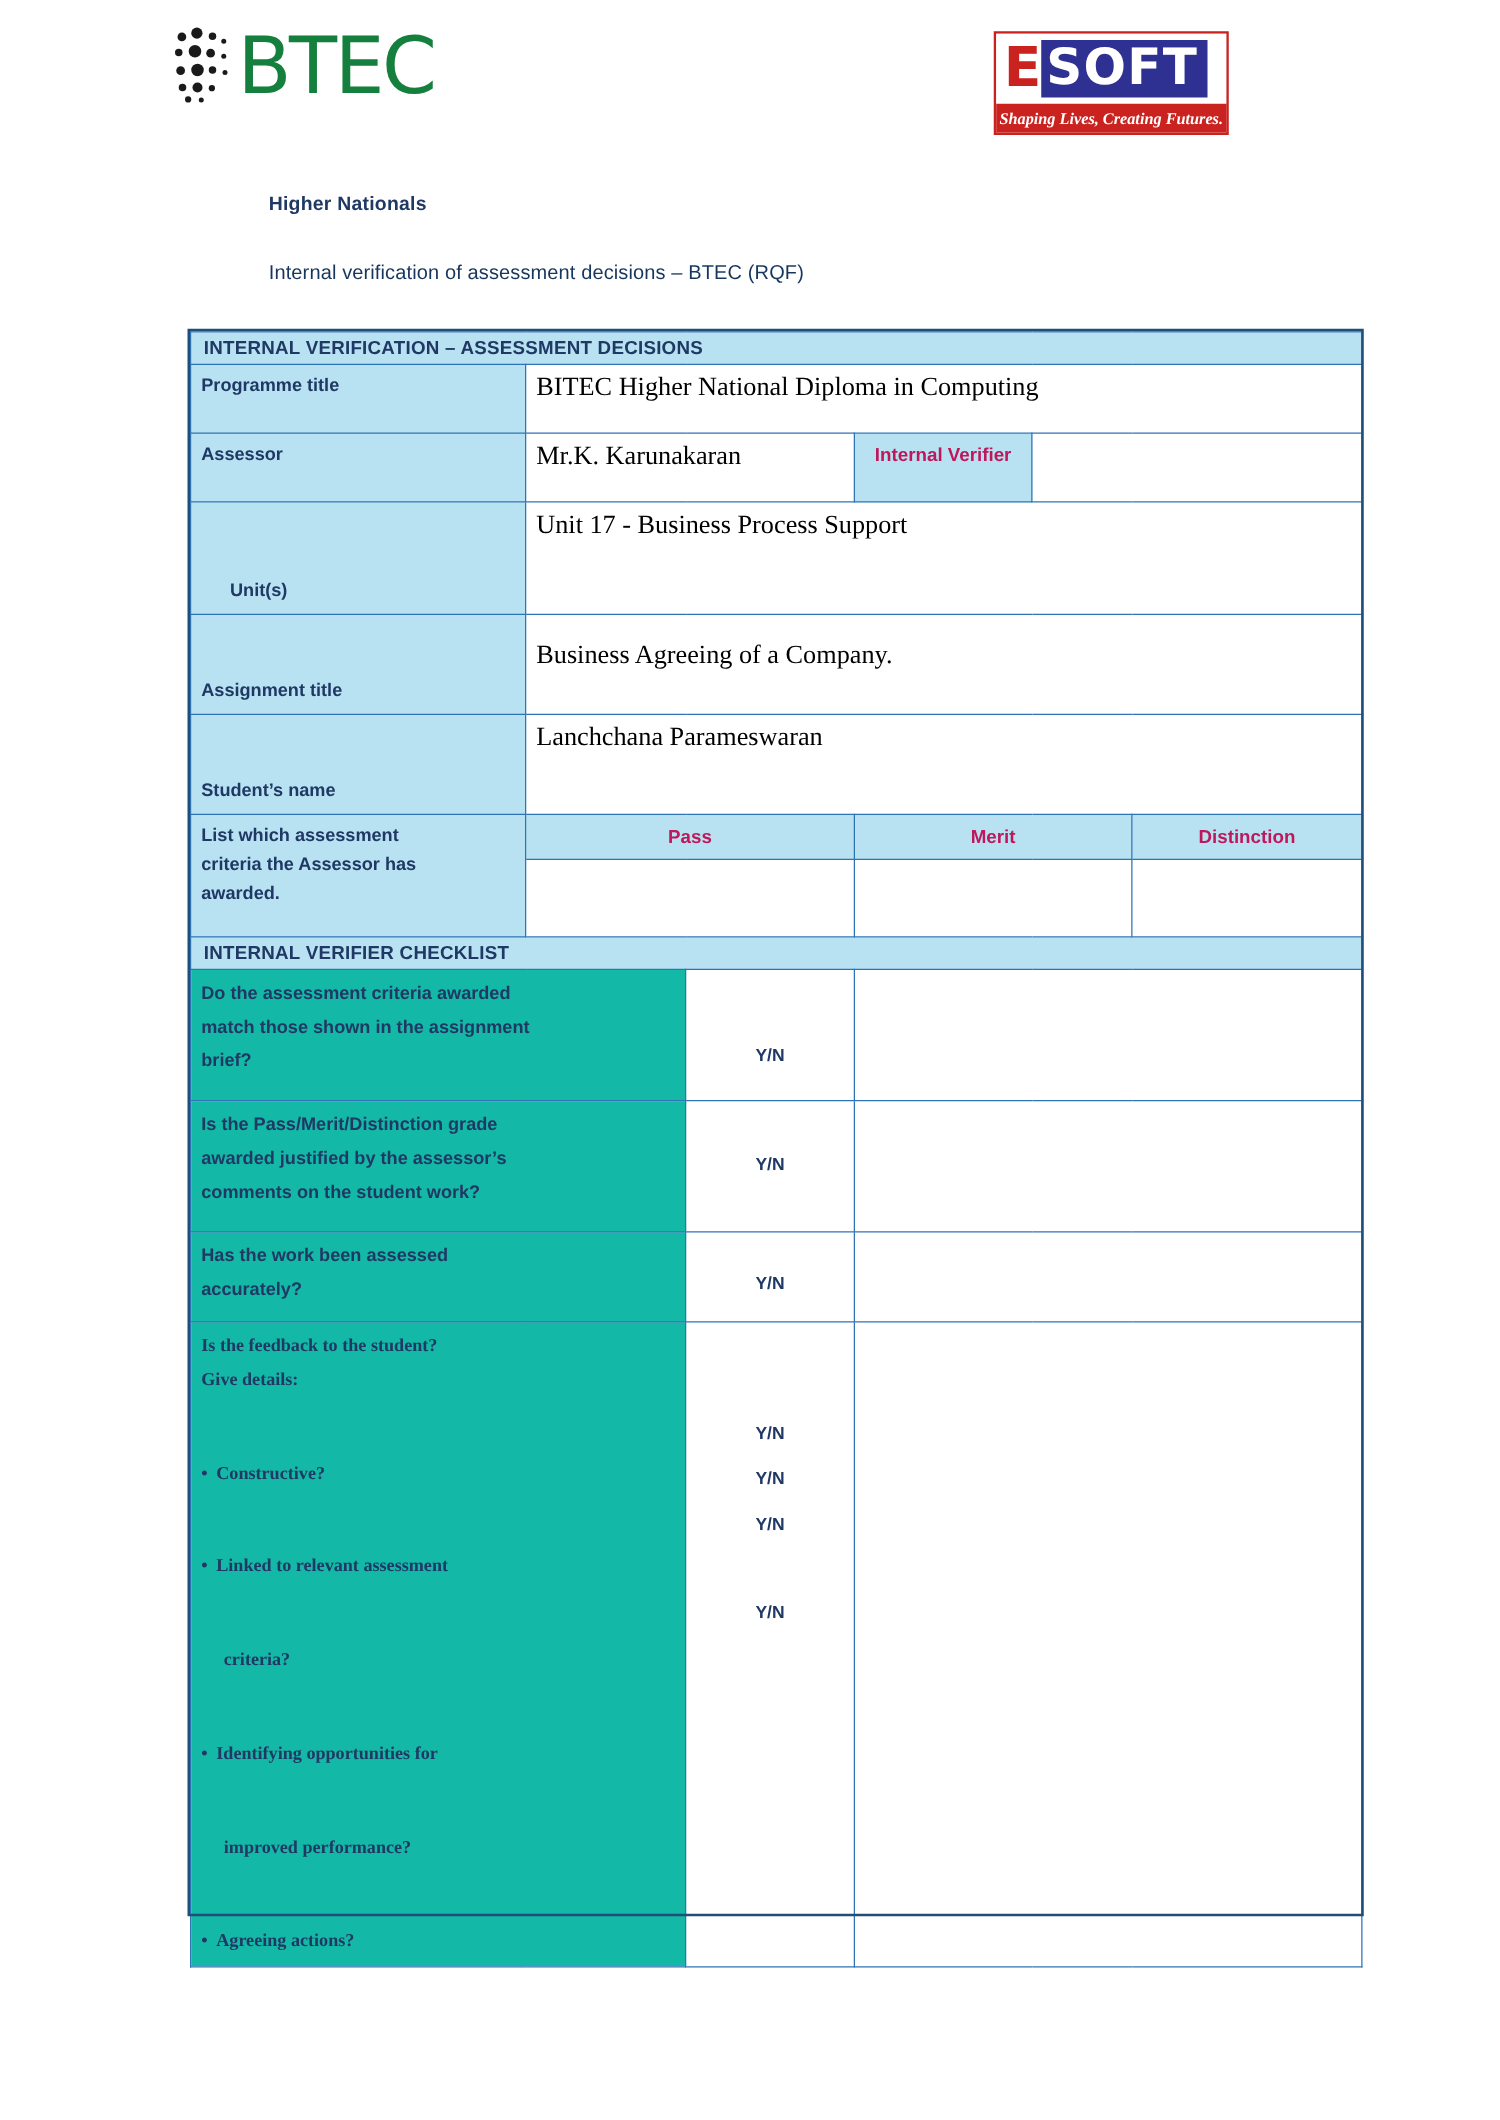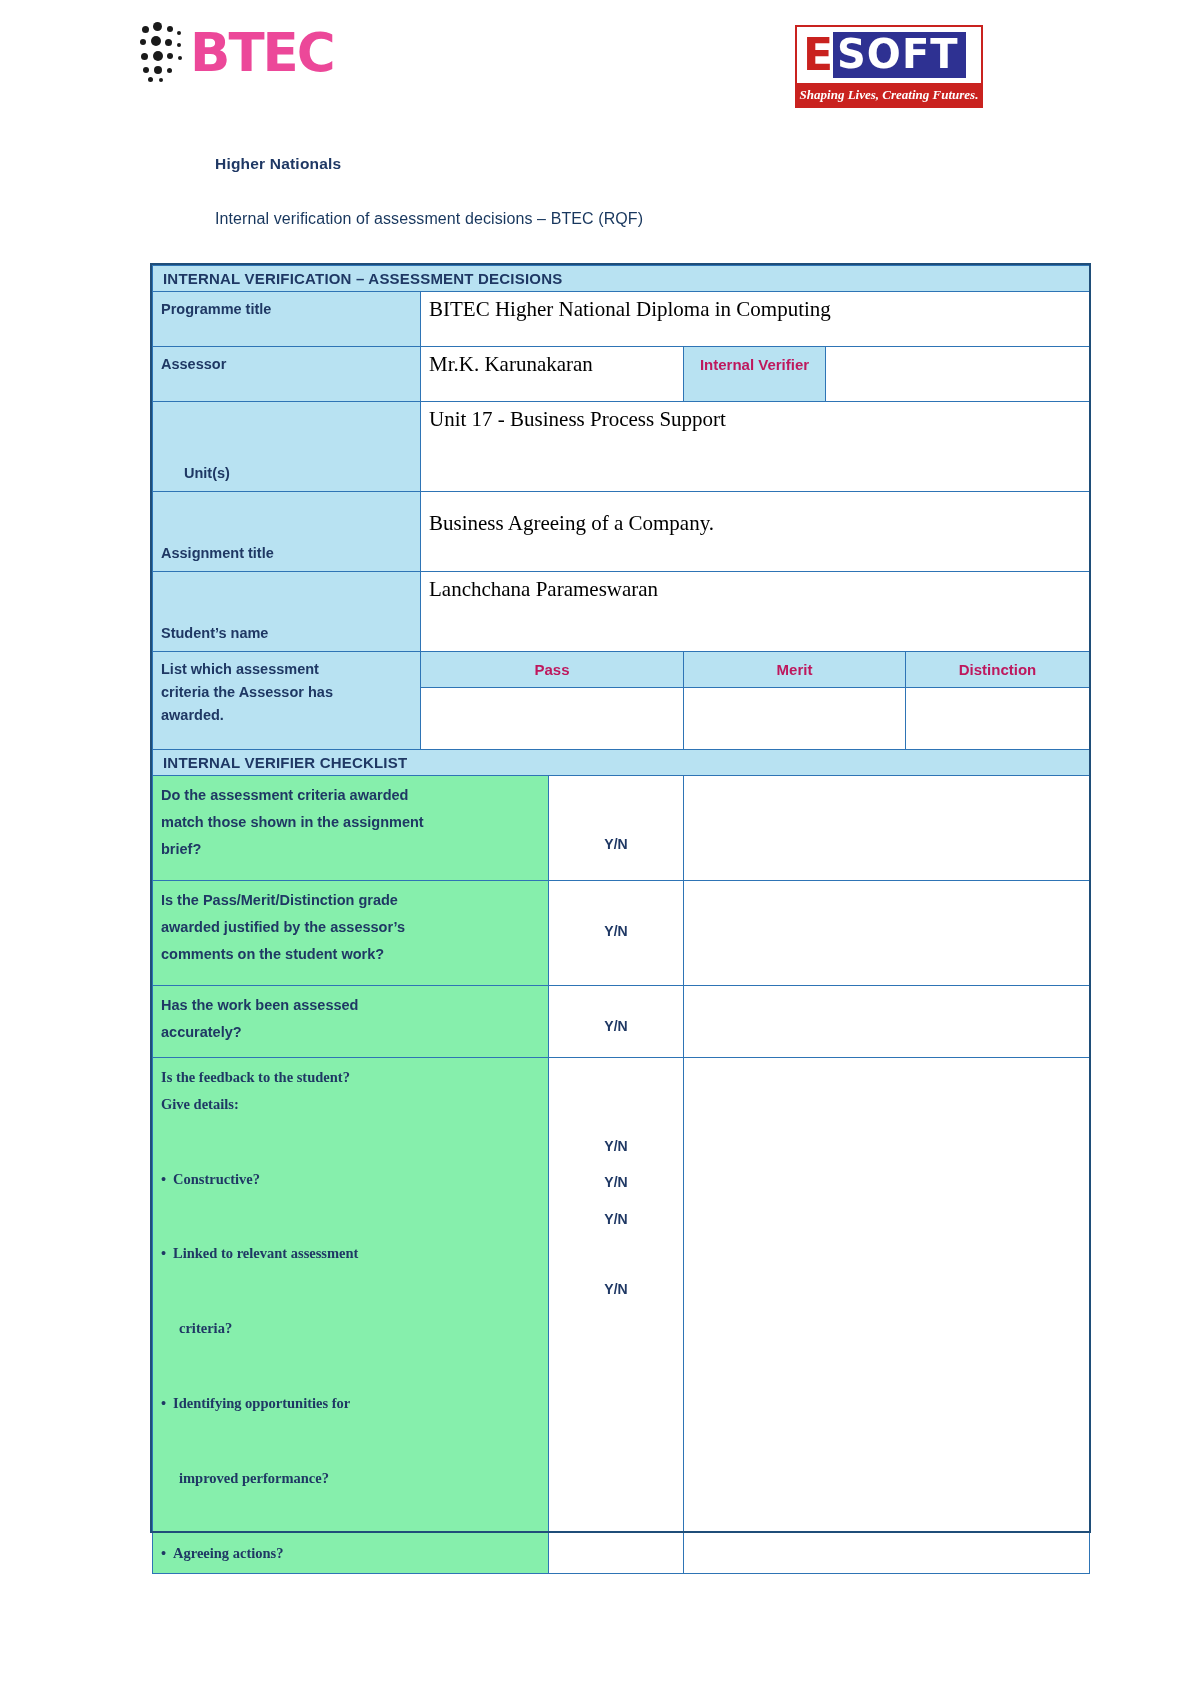--- a/index.html
+++ b/index.html
@@ -36,24 +36,24 @@
     margin-right: 2px;
   }
   .btec-dots i {
     position: absolute;
     background: #1a1a1a;
     border-radius: 50%;
     display: block;
   }
   .btec-word {
     font-family: "DejaVu Sans", sans-serif;
-    font-weight: bold;
-    font-size: 53px;
+    font-weight: normal;
+    font-size: 63px;
     letter-spacing: -2px;
-    color: #ec4899;
+    color: #15803d;
     line-height: 62px;
   }
 
   .esoft-logo {
     position: absolute;
     left: 795px;
     top: 25px;
     width: 188px;
     height: 83px;
     border: 2px solid #c9221f;
@@ -188,21 +188,21 @@
   }
   .yn-stack {
     text-align: center;
     font-size: 14px;
     font-weight: bold;
     color: #1f3864;
     line-height: 2.6;
     padding-top: 70px !important;
   }
   .checklist-q {
-    background: #86efac;
+    background: #14b8a6;
     font-weight: bold;
     font-size: 14.5px;
     color: #1f3864;
     line-height: 1.85;
   }
   .bullets {
     margin: 0;
     padding: 0;
     list-style: none;
   }

